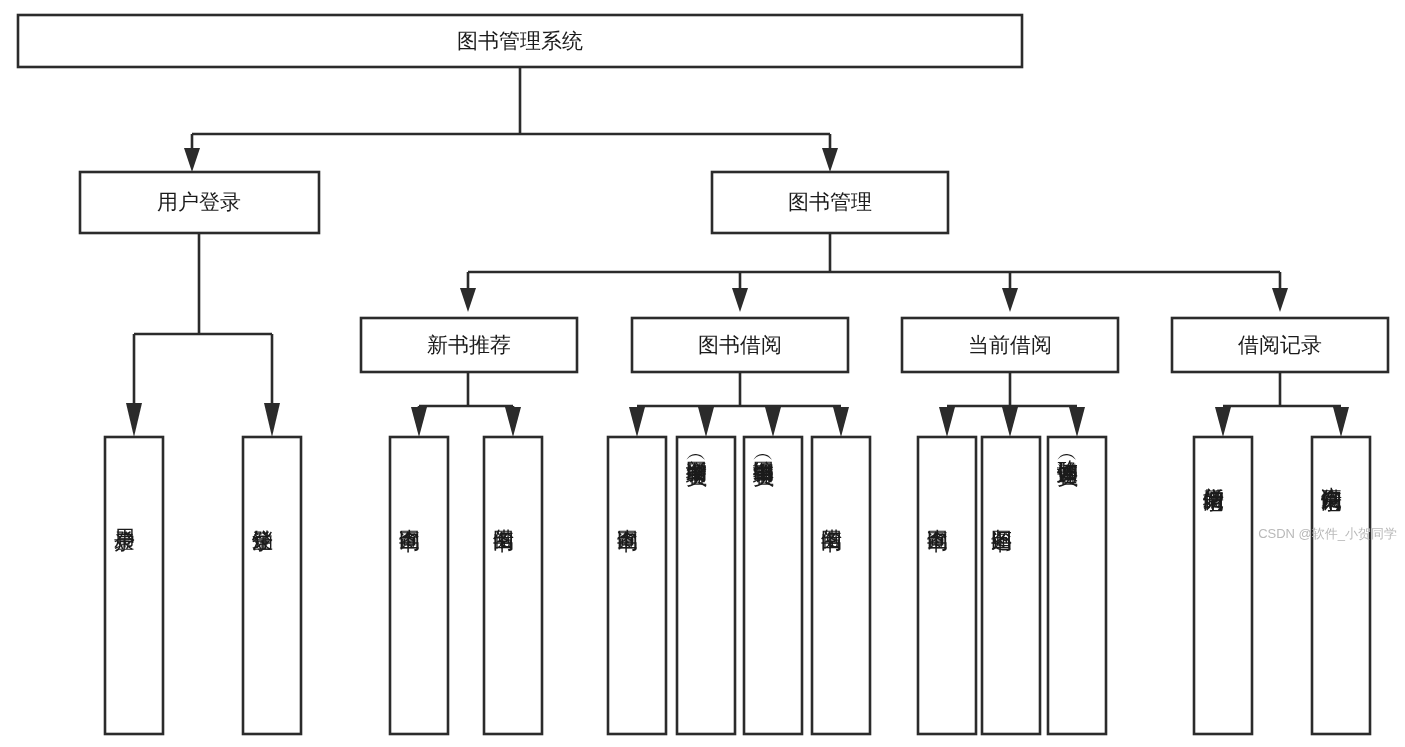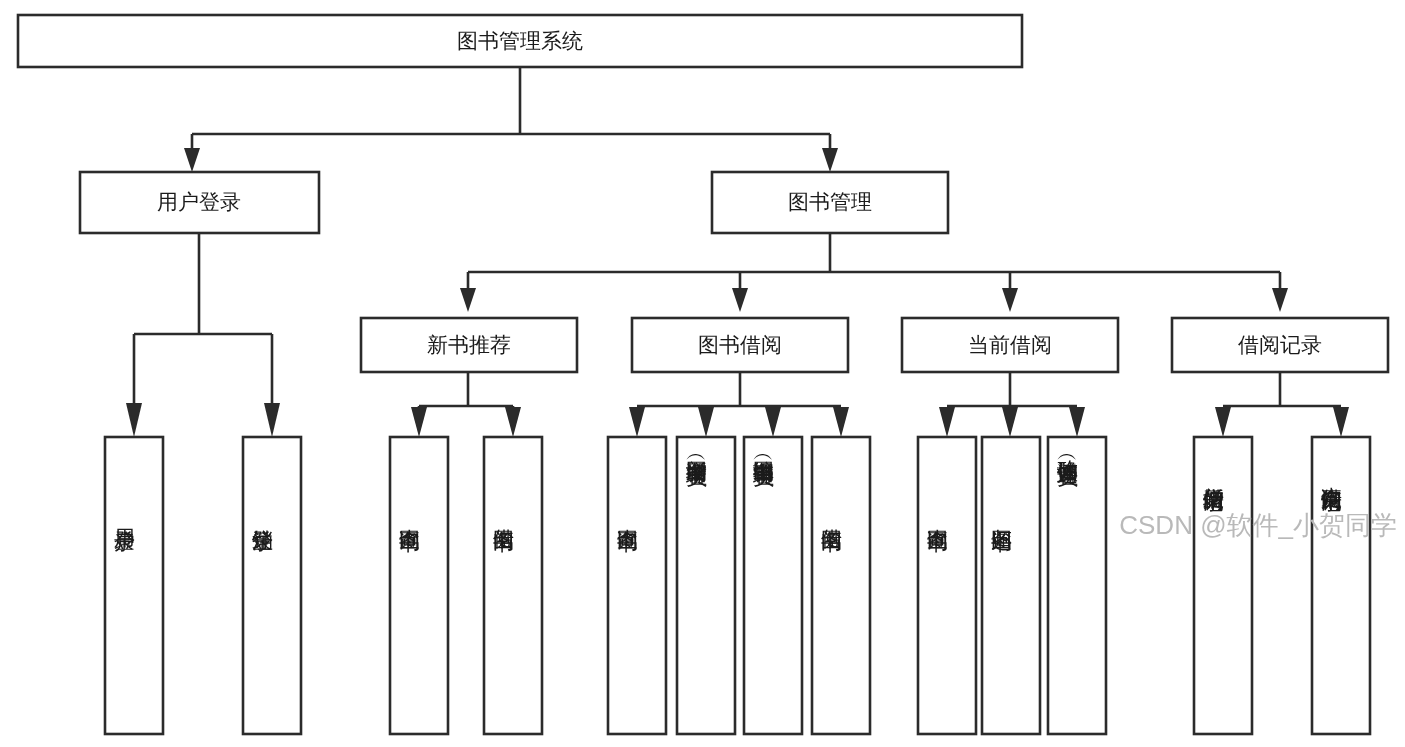--- a/index.html
+++ b/index.html
@@ -59,21 +59,21 @@
     color: #1b1b1b;
     letter-spacing: 1px;
     white-space: nowrap;
     pointer-events: none;
   }
   .watermark {
     position: absolute;
     right: 8px;
     bottom: 6px;
     font-family: "Liberation Sans", "DejaVu Sans", sans-serif;
-    font-size: 26px;
+    font-size: 13px;
     color: #b9b9b9;
     white-space: nowrap;
     pointer-events: none;
   }
 </style>
 </head>
 <body>
 
 <div id="stage">
 

